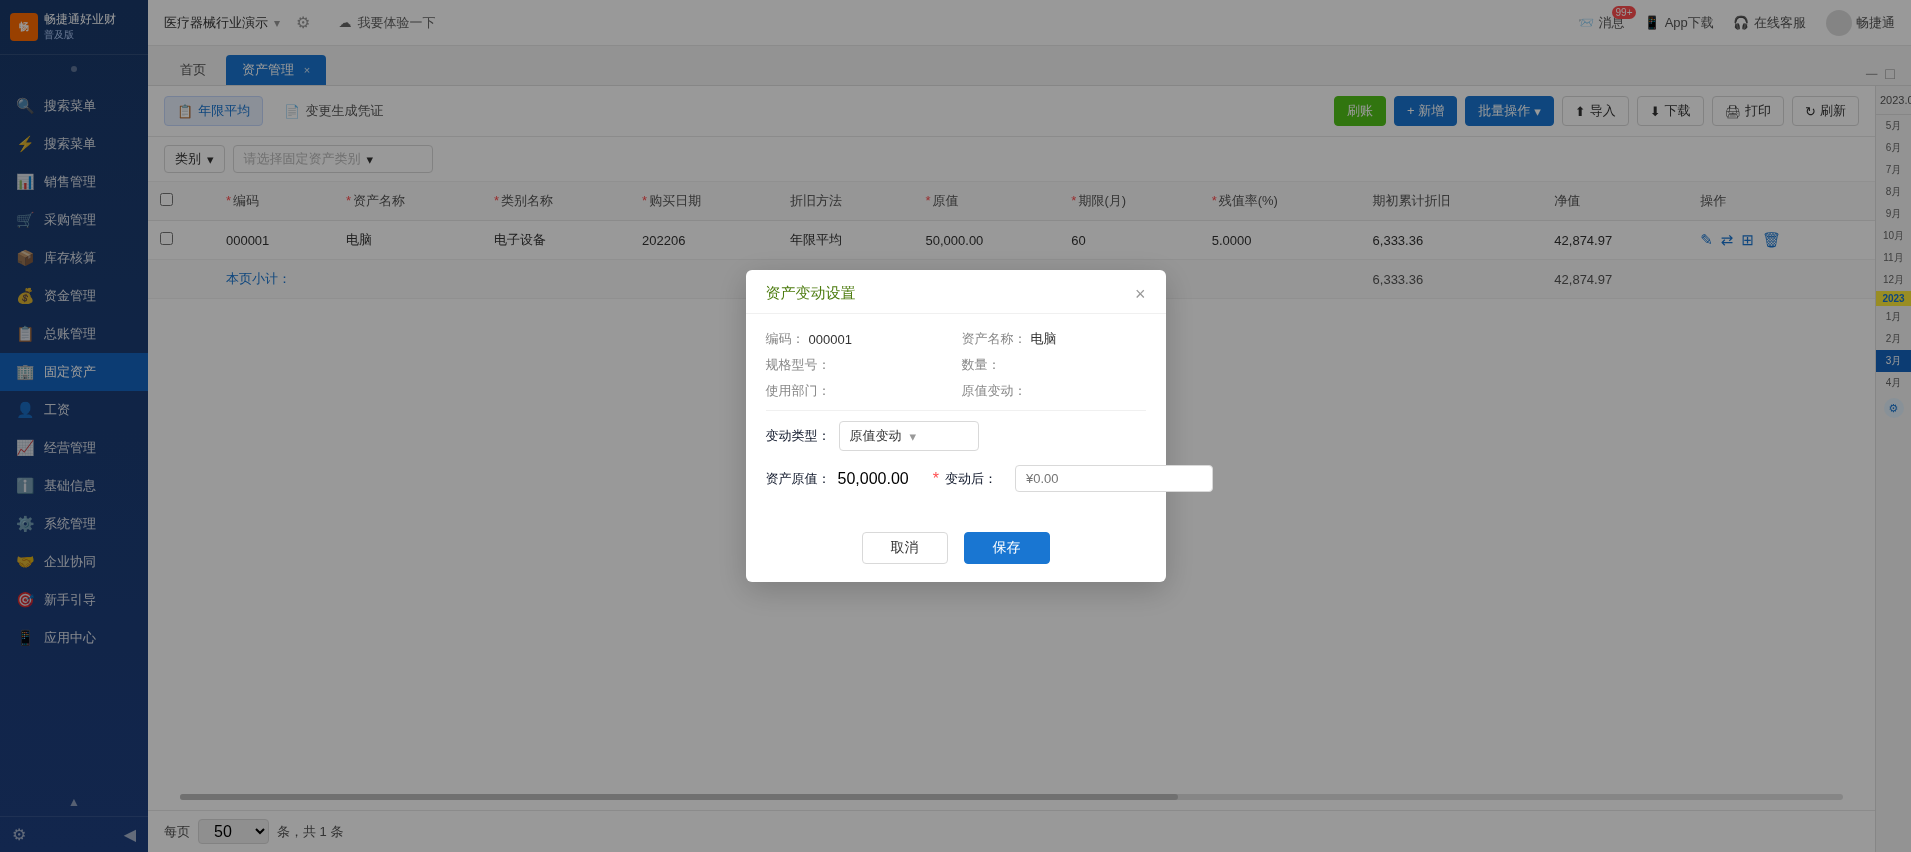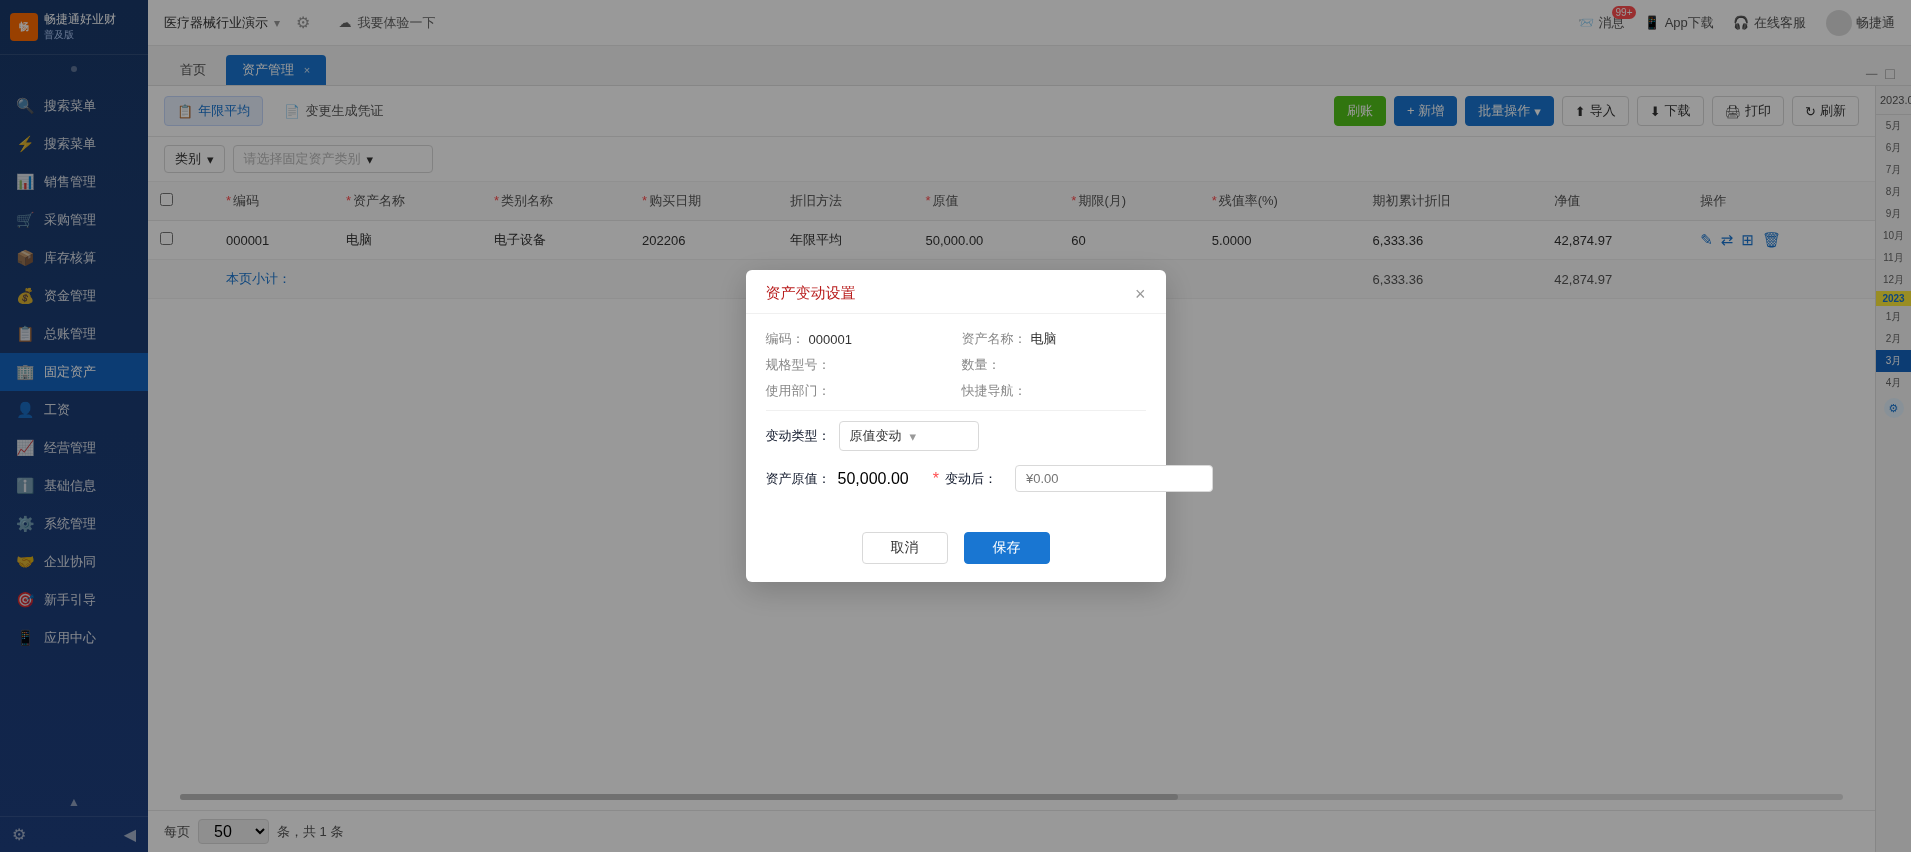--- a/index.html
+++ b/index.html
@@ -332,21 +332,21 @@
       position: relative;
       z-index: 101;
     }
     .dialog-header {
       display: flex;
       align-items: center;
       justify-content: space-between;
       padding: 14px 20px 10px;
       border-bottom: 1px solid #f0f0f0;
     }
-    .dialog-title { font-size: 15px; font-weight: 500; color: #b91c1c; }
+    .dialog-title { font-size: 15px; font-weight: 500; color: #4d7c0f; }
     .dialog-close { font-size: 18px; color: #999; cursor: pointer; line-height: 1; }
     .dialog-body { padding: 16px 20px; }
     .dialog-info-grid {
       display: grid;
       grid-template-columns: 1fr 1fr;
       gap: 8px 12px;
     }
     .dialog-info-item {
       display: flex;
       align-items: center;
@@ -727,21 +727,21 @@
         </div>
         <div class="dialog-info-item">
           <span class="dialog-info-label">数量：</span>
           <span></span>
         </div>
         <div class="dialog-info-item">
           <span class="dialog-info-label">使用部门：</span>
           <span></span>
         </div>
         <div class="dialog-info-item">
-          <span class="dialog-info-label">快捷导航：</span>
+          <span class="dialog-info-label">原值变动：</span>
           <span></span>
         </div>
       </div>
       <hr class="dialog-divider">
       <div class="dialog-form-row">
         <span class="dialog-form-label">变动类型：</span>
         <div class="dialog-select-wrapper">
           <span>原值变动</span>
           <span class="dialog-select-arrow">▾</span>
         </div>

